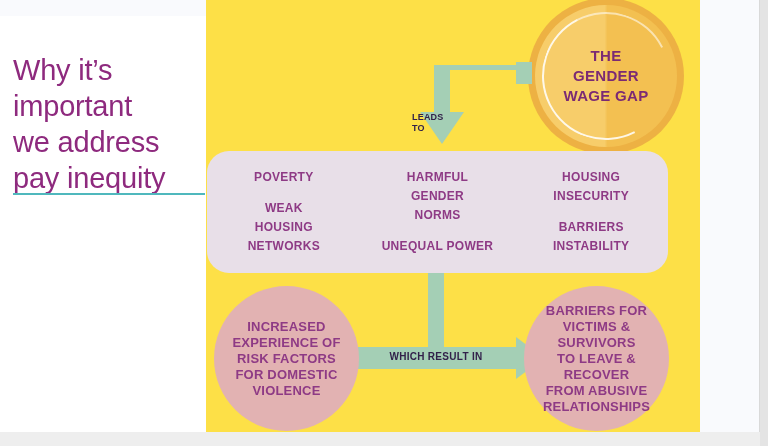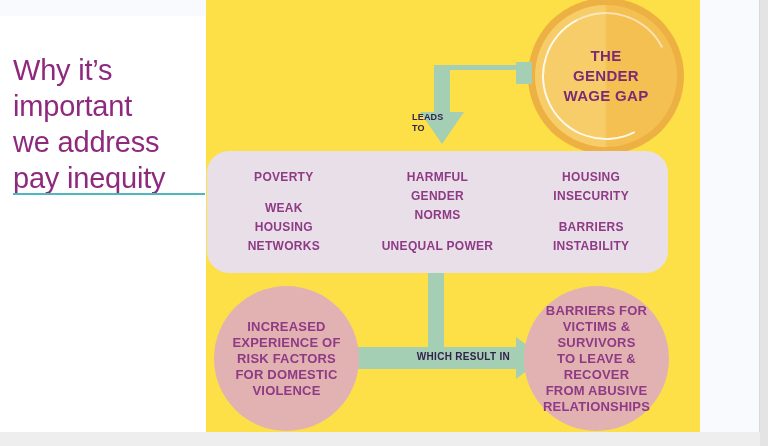--- a/index.html
+++ b/index.html
@@ -261,24 +261,24 @@
     left: 310px;
     top: 337px;
     width: 0;
     height: 0;
     border-top: 21px solid transparent;
     border-bottom: 21px solid transparent;
     border-left: 28px solid #a4cfb5;
   }
   .t-label {
     position: absolute;
-    left: 140px;
+    left: 148px;
     top: 351px;
     width: 164px;
-    text-align: right;
+    text-align: center;
     color: #32214a;
     font-size: 10px;
     font-weight: bold;
     letter-spacing: 0.3px;
   }
 
   
   .circle {
     position: absolute;
     width: 145px;

